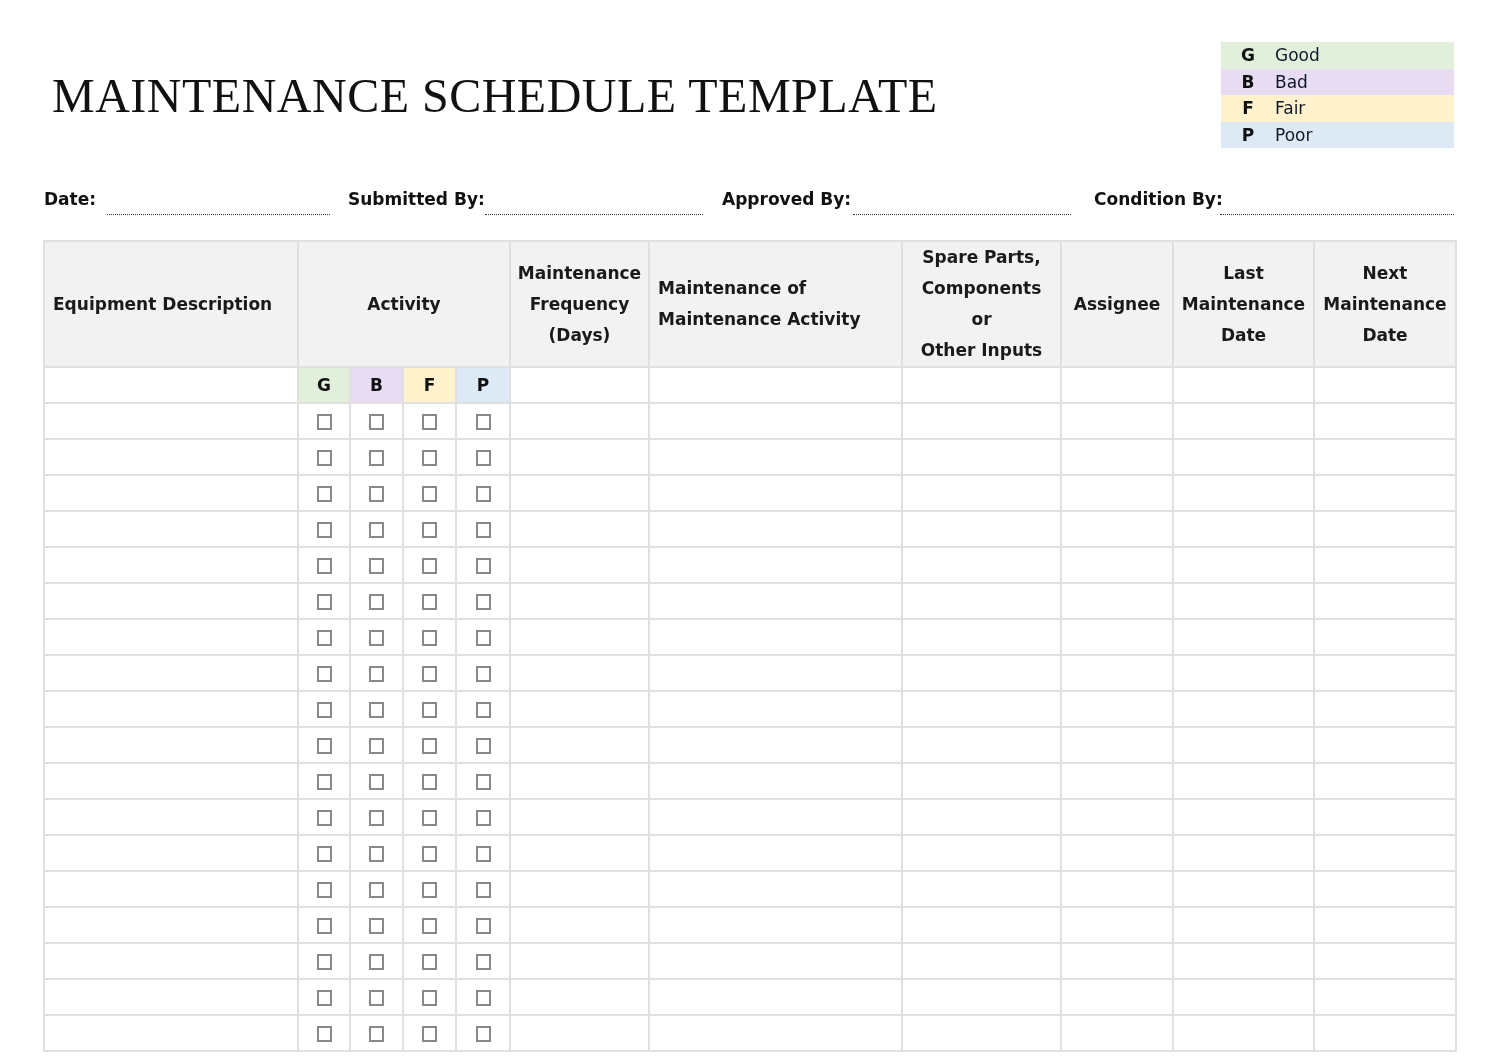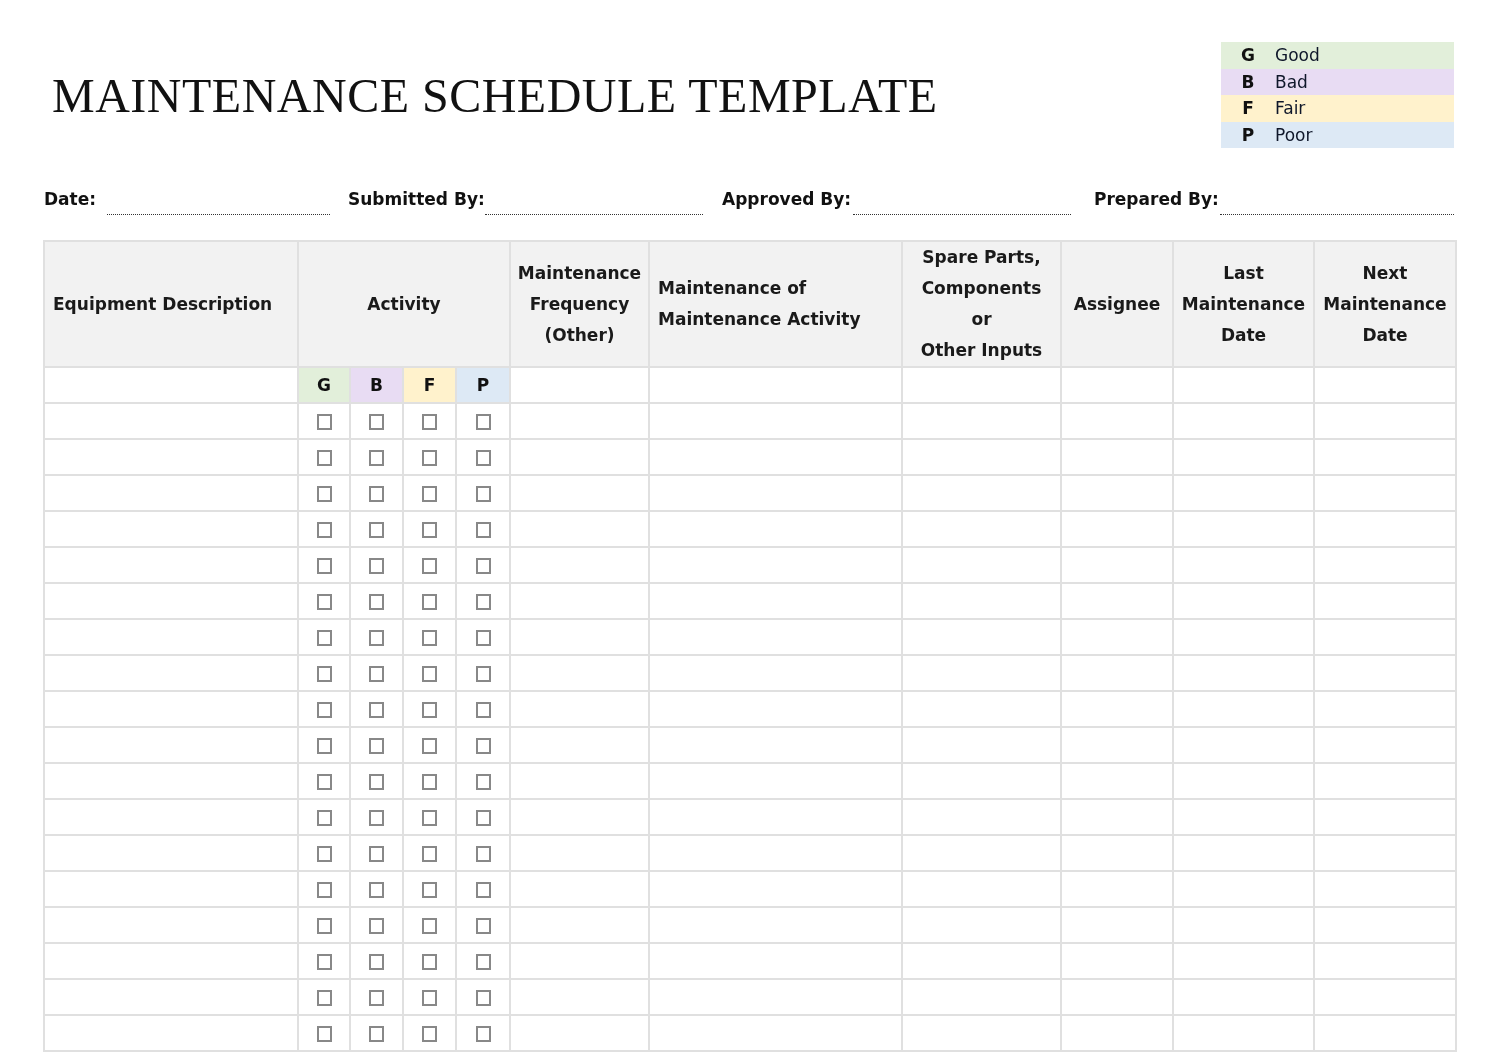--- a/index.html
+++ b/index.html
@@ -64,21 +64,21 @@
   <div class="legend-row" style="background:#dde9f5">
     <span class="code">P</span>
     <span class="label">Poor</span>
   </div>
 </div>
 
 <div class="fields">
   <span class="field-label" style="left:44px">Date:</span>
   <span class="field-label" style="left:348px">Submitted By:</span>
   <span class="field-label" style="left:722px">Approved By:</span>
-  <span class="field-label" style="left:1094px">Prepared By:</span>
+  <span class="field-label" style="left:1094px">Condition By:</span>
 </div>
 <div class="field-line" style="left:107px;width:223px"></div>
 <div class="field-line" style="left:485px;width:218px"></div>
 <div class="field-line" style="left:853px;width:218px"></div>
 <div class="field-line" style="left:1220px;width:234px"></div>
 
 <table class="grid">
   <colgroup>
     <col style="width:254px">
       <col style="width:52px">
@@ -92,21 +92,21 @@
       <col style="width:141px">
       <col style="width:142px">
   </colgroup>
   <thead>
     <tr>
       <th class="left">Equipment Description</th>
       <th class="center" colspan="4">Activity</th>
       <th class="center">
         <div>Maintenance</div>
         <div>Frequency</div>
-        <div>(Other)</div>
+        <div>(Days)</div>
       </th>
       <th class="left">
         <div>Maintenance of</div>
         <div>Maintenance Activity</div>
       </th>
       <th class="center">
         <div>Spare Parts,</div>
         <div>Components or</div>
         <div>Other Inputs</div>
       </th>

